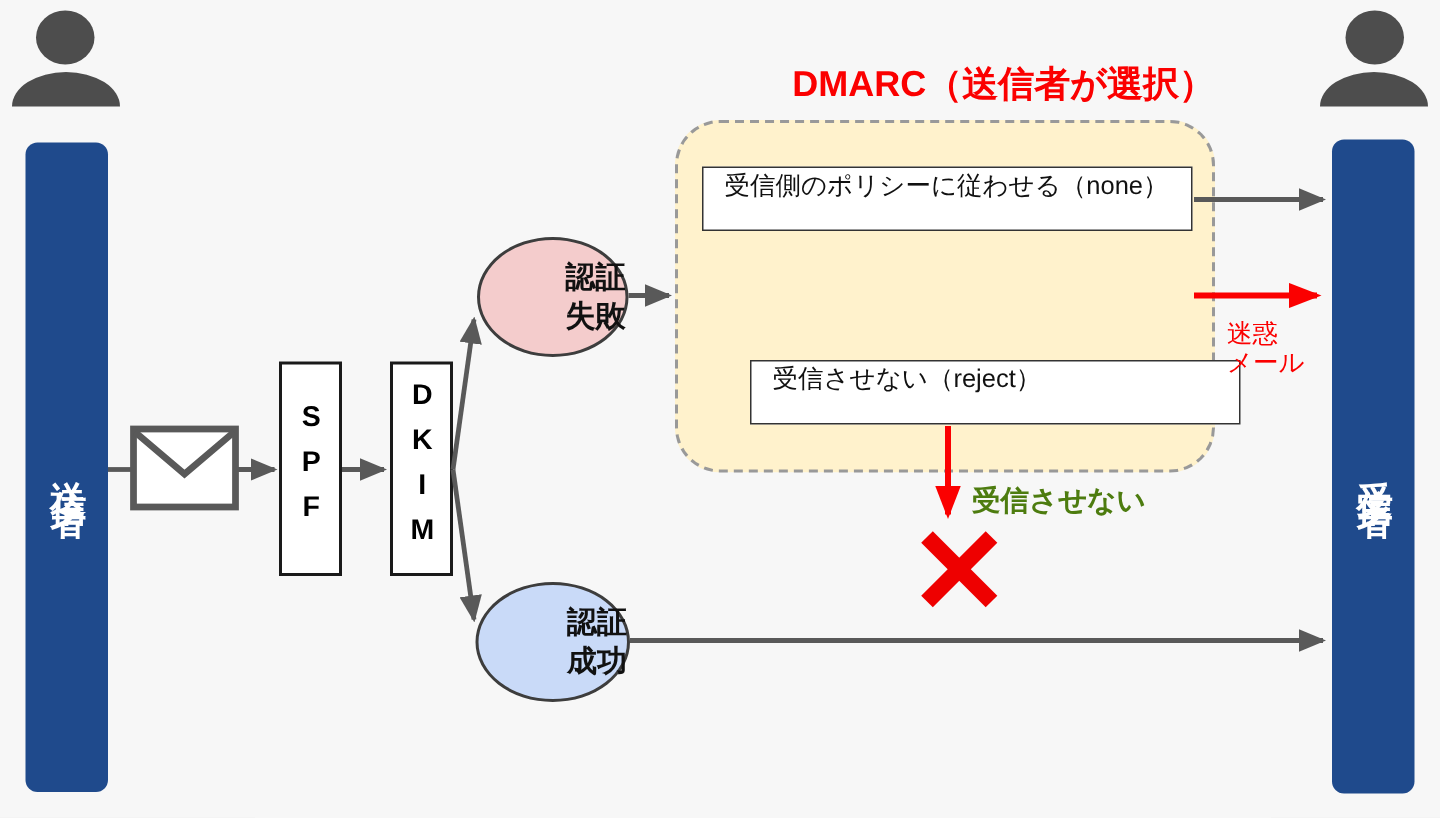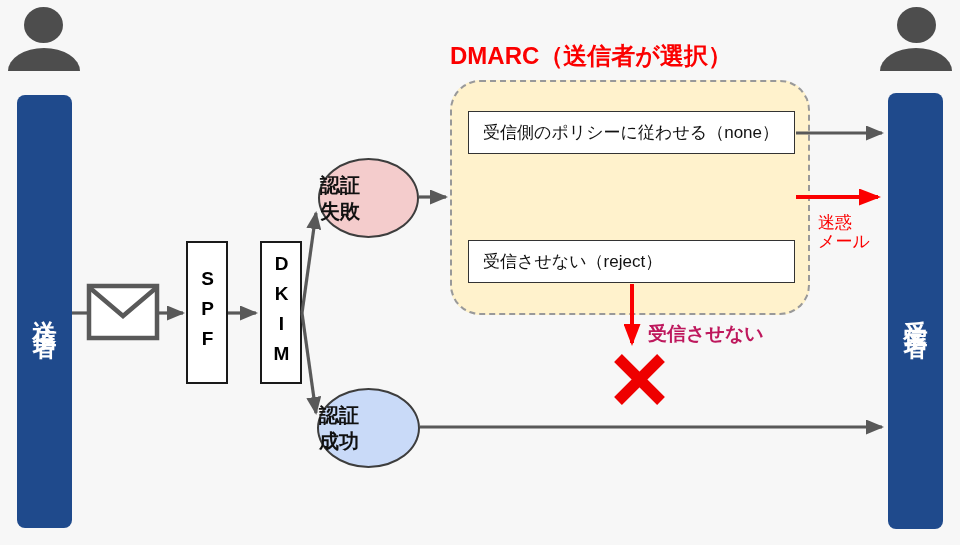--- a/index.html
+++ b/index.html
@@ -44,61 +44,61 @@
   }
   .step-label{
     writing-mode:vertical-rl;text-orientation:upright;
     font-size:19px;font-weight:bold;color:#000;
     letter-spacing:9px;
   }
   
   .result-ellipse{
     position:absolute;border-radius:50%;
     border:2px solid #3d3d3d;
-    display:flex;align-items:center;justify-content:flex-start;
+    display:flex;align-items:center;justify-content:flex-end;
     box-sizing:border-box;z-index:2;
   }
   .ellipse-fail{left:318px;top:158px;width:101px;height:80px;background:#f4cccc;}
   .ellipse-success{left:317px;top:388px;width:103px;height:80px;background:#c9daf8;}
   .result-label{
     white-space:pre-line;text-align:center;
     font-size:20px;font-weight:bold;color:#111;line-height:26px;
   }
   
   .dmarc-title{
     position:absolute;left:450px;top:40px;width:360px;
-    text-align:left;
+    text-align:right;
     color:#fb0000;font-size:24px;font-weight:bold;
     z-index:2;letter-spacing:0px;
   }
   .dmarc-box{
     position:absolute;left:450px;top:80px;width:360px;height:235px;
     background:#fff2cc;border:2px dashed #999999;border-radius:30px;
     box-sizing:border-box;z-index:1;
   }
   .policy-box{
     position:absolute;left:468px;width:327px;height:43px;
     background:#ffffff;border:1.5px solid #333333;
     box-sizing:border-box;z-index:2;
-    display:flex;align-items:center;
+    display:flex;
     padding-left:14px;
     font-size:17px;color:#111;
   }
   .policy-none{top:111px;}
   .policy-quarantine{top:175px;}
-  .policy-reject{top:240px;}
+  .policy-reject{top:240px;margin-left:32px;}
   
   .spam-label{
     position:absolute;left:818px;top:213px;
     color:#fb0000;font-size:17px;font-weight:normal;
     line-height:19px;white-space:pre-line;z-index:6;
   }
   .rejected-label{
     position:absolute;left:648px;top:321px;
-    color:#be185d;font-size:19px;font-weight:bold;z-index:6;
+    color:#4d7c0f;font-size:19px;font-weight:bold;z-index:6;
   }
   
   #arrows{position:absolute;left:0;top:0;z-index:5;}
   #envelope{position:absolute;left:86px;top:283px;z-index:6;}
 </style>
 </head>
 <body>
 
 <div id="canvas">
 

